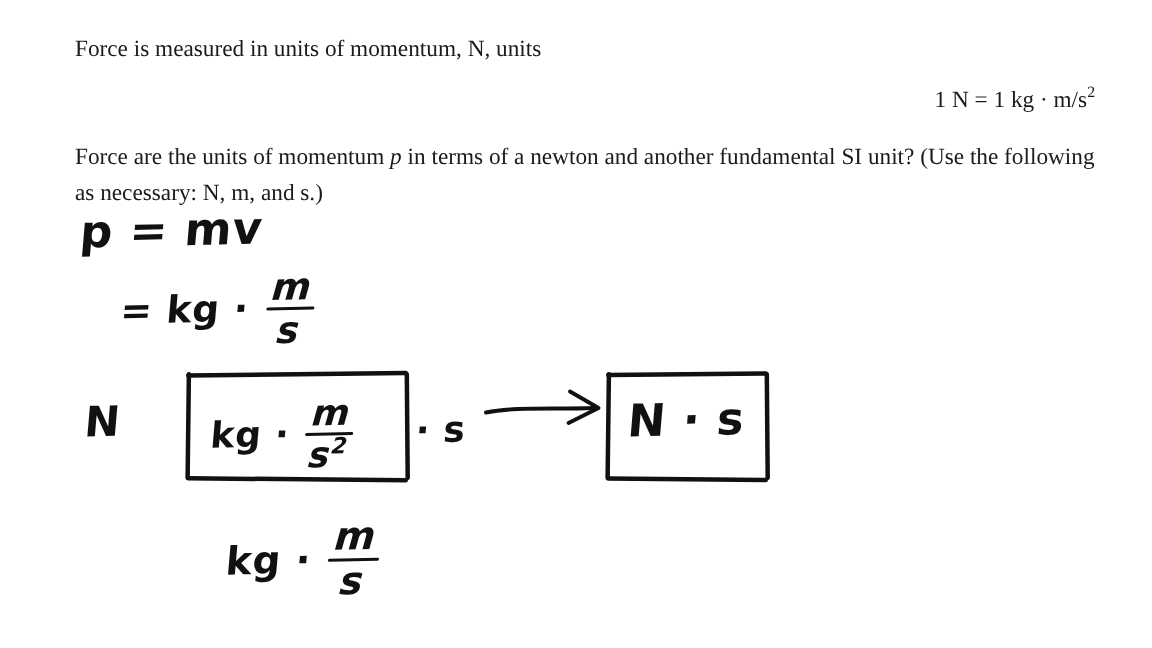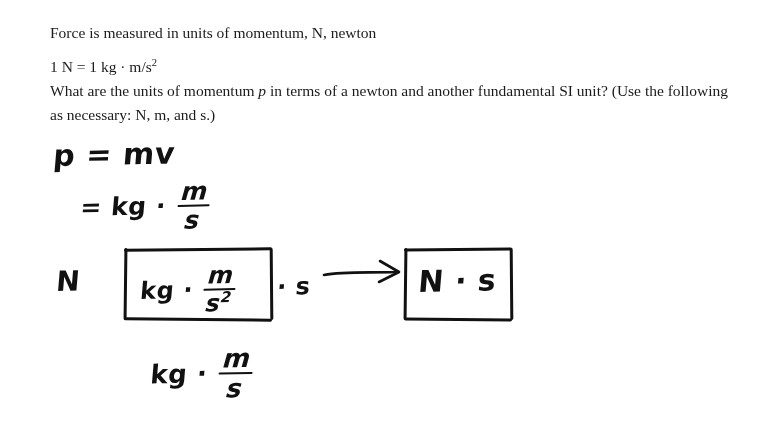--- a/index.html
+++ b/index.html
@@ -26,21 +26,22 @@
     top: 22px;
     width: 680px;
   }
   .line {
     font-size: 15.5px;
     line-height: 1.45;
     margin-bottom: 12px;
     font-family: "Liberation Serif", serif;
   }
   .line.unitline {
-    margin-bottom: 0;
+    margin-bottom: 14px;
+    text-align: right;
   }
   .line.question {
     margin-bottom: 0;
     line-height: 1.55;
   }
   .var-italic {
     font-style: italic;
   }
   sup.exp {
     font-size: 10.5px;
@@ -186,29 +187,29 @@
   }
 </style>
 </head>
 <body>
 
 <div class="page">
 
   <div class="problem">
 
     <div class="line">
-      <span>Force is measured in units of momentum, </span><span>N</span><span>, newton</span>
+      <span>Force is measured in units of momentum, </span><span>N</span><span>, units</span>
     </div>
 
     <div class="line unitline">
       <span>1 N = 1 kg · m/s</span><sup class="exp">2</sup>
     </div>
 
     <div class="line question">
-      <span>What are the units of momentum </span><span class="var-italic">p</span><span> in terms of a newton and another fundamental SI unit? (Use the following as necessary: N, m, and s.)</span>
+      <span>Force are the units of momentum </span><span class="var-italic">p</span><span> in terms of a newton and another fundamental SI unit? (Use the following as necessary: N, m, and s.)</span>
     </div>
 
   </div>
 
   <div class="handwriting">
 
     <div class="hw hw-text" id="hw-line1">p = mv</div>
 
     <div class="hw hw-text" id="hw-line2">
       <span>= kg ·</span>

